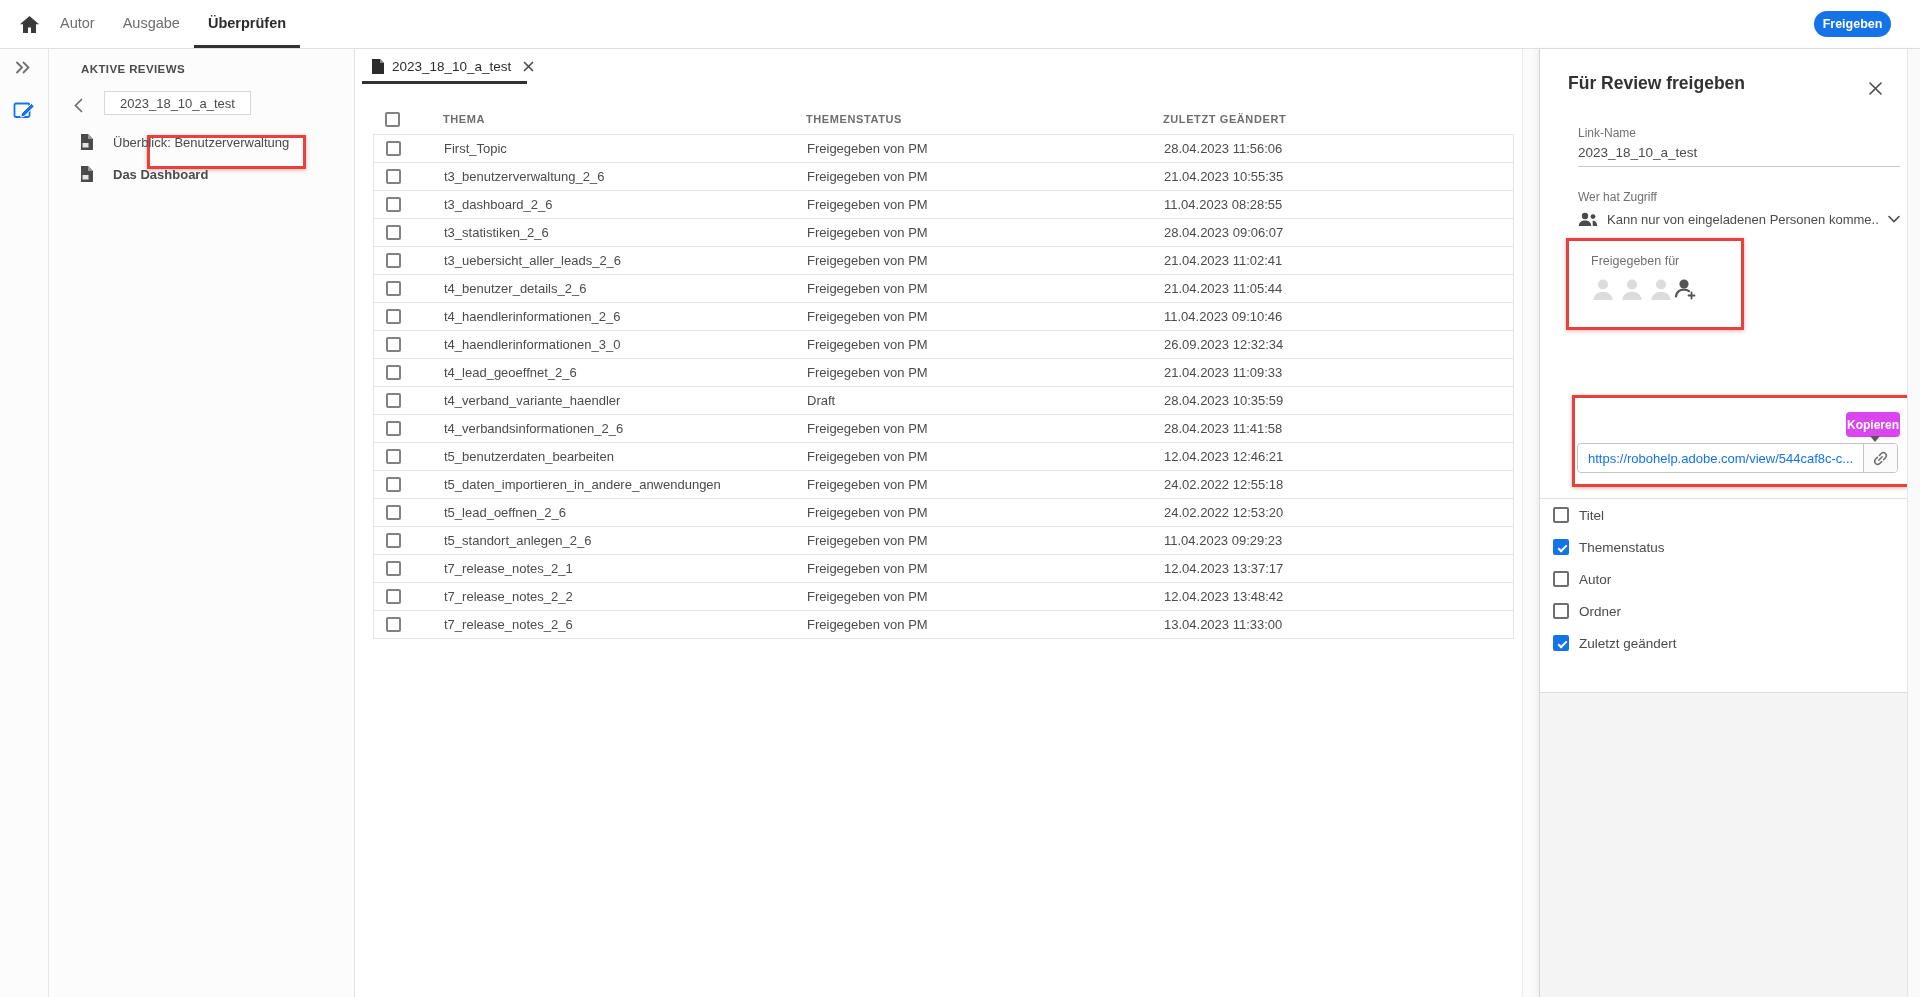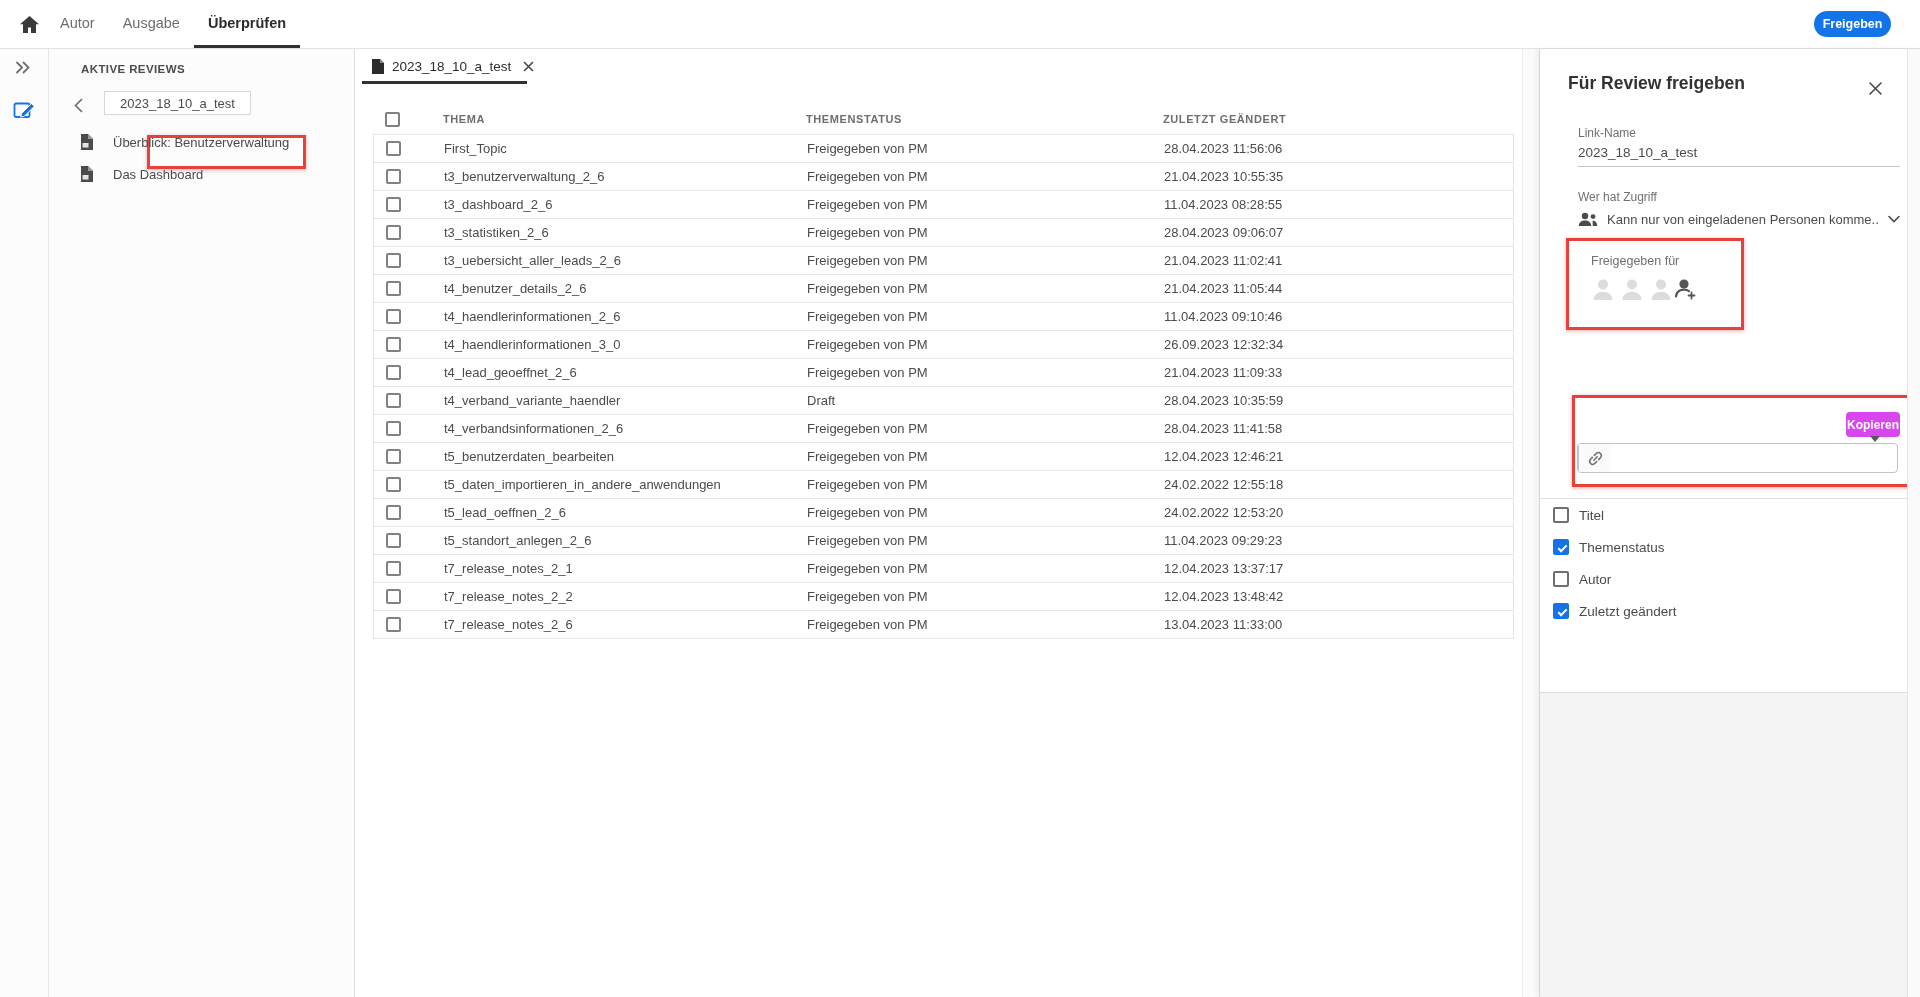--- a/index.html
+++ b/index.html
@@ -19,21 +19,21 @@
   .rail-collapse { position:absolute; left:15px; top:12px; cursor:pointer; }
   .rail-review { position:absolute; left:13px; top:50px; cursor:pointer; }
 
   
   .sidebar { position:absolute; left:49px; top:49px; width:306px; height:948px; background:#fcfcfc; border-right:1px solid #e1e1e1; }
   .sb-title { position:absolute; left:32px; top:14px; font-size:11.5px; font-weight:700; letter-spacing:.4px; color:#4b4b4b; }
   .sb-back { position:absolute; left:25px; top:49px; cursor:pointer; }
   .sb-review-box { position:absolute; left:55px; top:42px; width:147px; height:24px; background:#fff; border:1px solid #d8d8d8; display:flex; align-items:center; justify-content:center; font-size:13px; color:#4b4b4b; cursor:pointer; }
   .sb-item { position:absolute; left:31px; display:flex; align-items:center; gap:20px; font-size:13px; color:#4b4b4b; cursor:pointer; }
   .sb-item-1 { top:85px; }
-  .sb-item-2 { top:117px; }
+  .sb-item-2 { top:117px;font-weight:bold; }
 
   
   .redbox { position:absolute; border:3px solid #e8403a; box-shadow:0 1px 4px rgba(160,30,30,.35); pointer-events:none; }
   .redbox-sidebar { left:98px; top:86px; width:159px; height:34px; }
   .redbox-shared { left:26px; top:189px; width:178px; height:92px; }
   .redbox-url { left:32px; top:346px; width:347px; height:92px; }
 
   
   .main { position:absolute; left:355px; top:49px; width:1184px; height:948px; background:#fff; }
   .tab { position:absolute; left:7px; top:0; height:35px; display:flex; align-items:center; padding:0 10px; gap:8px; cursor:pointer; }
@@ -418,20 +418,21 @@
             <circle cx="10" cy="7" r="4.6" fill="#555"></circle>
             <path d="M2 19.5 c.6-4.6 4-6.8 8-6.8 1.9 0 3.6.5 5 1.5" fill="none" stroke="#555" stroke-width="2.2" stroke-linecap="round"></path>
             <path d="M17.5 15.5 v6 M14.5 18.5 h6" stroke="#555" stroke-width="1.8" stroke-linecap="round"></path>
           </svg>
       </span>
     </div>
     <div class="redbox redbox-shared"></div>
 
     <div class="tooltip">Kopieren</div>
     <div class="urlbox">
+      <div class="urlbox-text">https://robohelp.adobe.com/view/544caf8c-c...</div>
       <div class="urlbox-copy">
         <span>
           <svg width="17" height="17" viewBox="0 0 17 17">
               <path d="M6.8 10.2 l3.4-3.4 M5.4 7.4 l-2.1 2.1 a3 3 0 0 0 4.2 4.2 l2.1-2.1 M11.6 9.6 l2.1-2.1 a3 3 0 0 0-4.2-4.2 L7.4 5.4" stroke="#6e6e6e" stroke-width="1.5" fill="none" stroke-linecap="round"></path>
             </svg>
         </span>
       </div>
     </div>
     <div class="redbox redbox-url"></div>
 
@@ -447,20 +448,24 @@
           <span class="cb on"></span>
           <span>Themenstatus</span>
         </div>
 
         <div class="filter-row">
           <span class="cb"></span>
           <span>Autor</span>
         </div>
 
 
+        <div class="filter-row">
+          <span class="cb"></span>
+          <span>Ordner</span>
+        </div>
 
         <div class="filter-row">
           <span class="cb on"></span>
           <span>Zuletzt geändert</span>
         </div>
 
     </div>
     <div class="p-footer"></div>
     <div class="p-scrollstrip"></div>
   </div>

